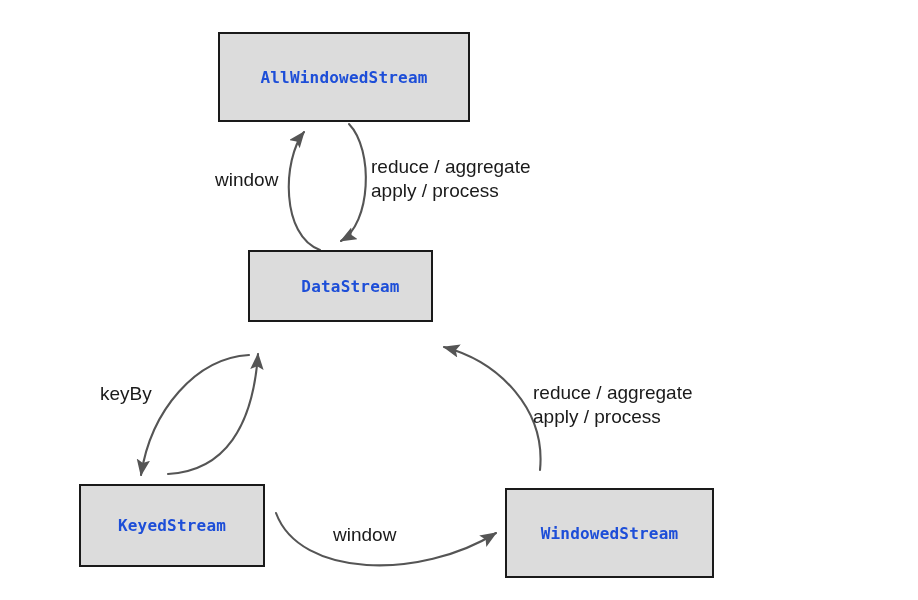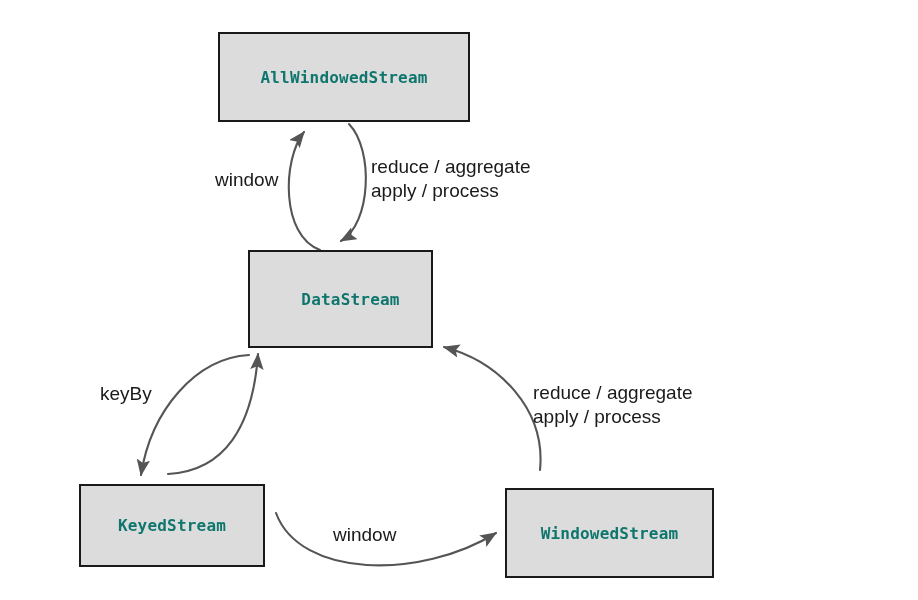--- a/index.html
+++ b/index.html
@@ -28,21 +28,21 @@
     background: #dcdcdc;
     border: 2px solid #1a1a1a;
     display: flex;
     align-items: center;
     justify-content: center;
   }
   .node-label {
     font-family: "DejaVu Sans Mono", "Liberation Mono", monospace;
     font-size: 16px;
     font-weight: bold;
-    color: #0f766e;
+    color: #1d4ed8;
     letter-spacing: 0.2px;
     white-space: nowrap;
   }
   .edge-label {
     position: absolute;
     font-family: "Liberation Sans", sans-serif;
     font-size: 19px;
     color: #1a1a1a;
     white-space: nowrap;
     line-height: 1.28;
@@ -73,21 +73,21 @@
 
     <path d="M 276,513 C 300,578 420,580 496,533" fill="none" stroke="#555555" stroke-width="2.1" stroke-linecap="round" marker-end="url(#arrowhead)"></path>
 
     <path d="M 540,470 C 546,410 500,362 444,347" fill="none" stroke="#555555" stroke-width="2.1" stroke-linecap="round" marker-end="url(#arrowhead)"></path>
   </svg>
 
   <div class="node-box" style="left:218px; top:32px; width:252px; height:90px;">
     <span class="node-label">AllWindowedStream</span>
   </div>
 
-  <div class="node-box" style="left:248px; top:250px; width:185px; height:98px;padding-left:20px;">
+  <div class="node-box" style="left:248px; top:250px; width:185px; height:72px;padding-left:20px;">
     <span class="node-label">DataStream</span>
   </div>
 
   <div class="node-box" style="left:79px; top:484px; width:186px; height:83px;">
     <span class="node-label">KeyedStream</span>
   </div>
 
   <div class="node-box" style="left:505px; top:488px; width:209px; height:90px;">
     <span class="node-label">WindowedStream</span>
   </div>

